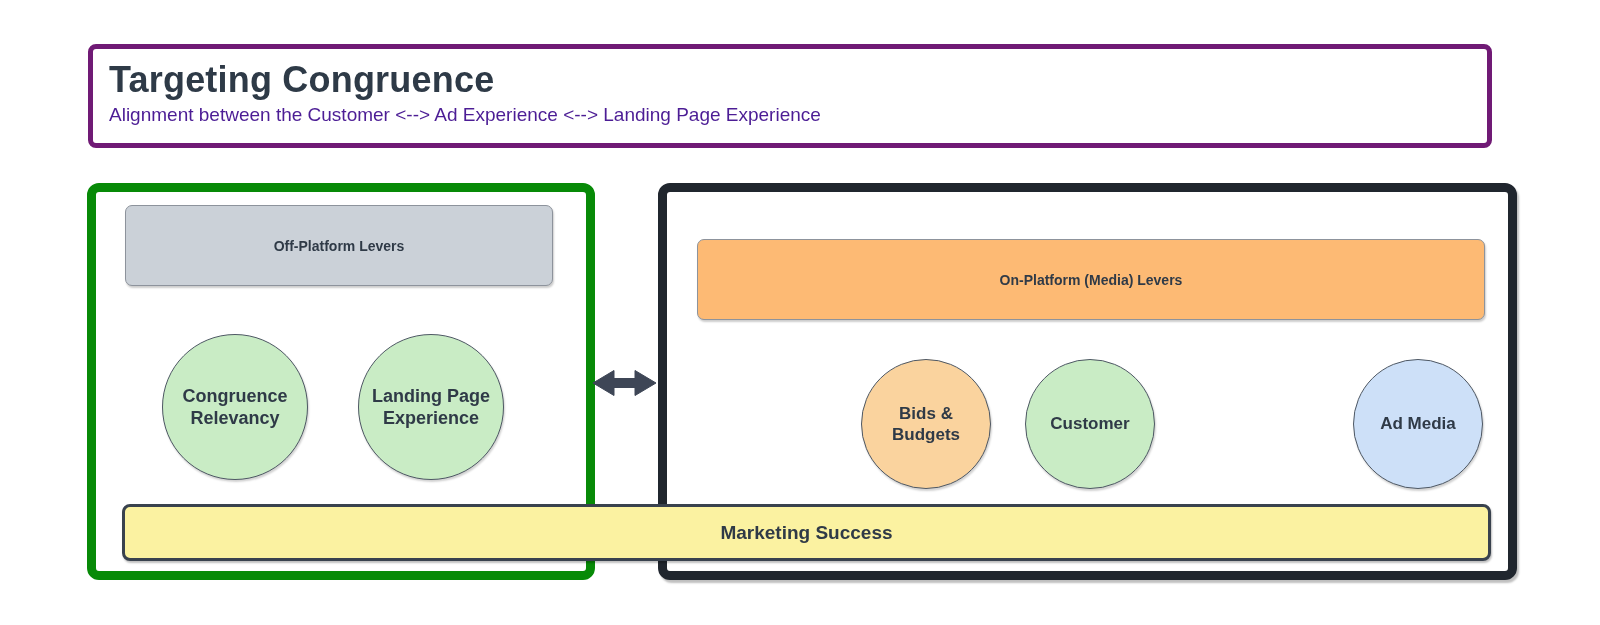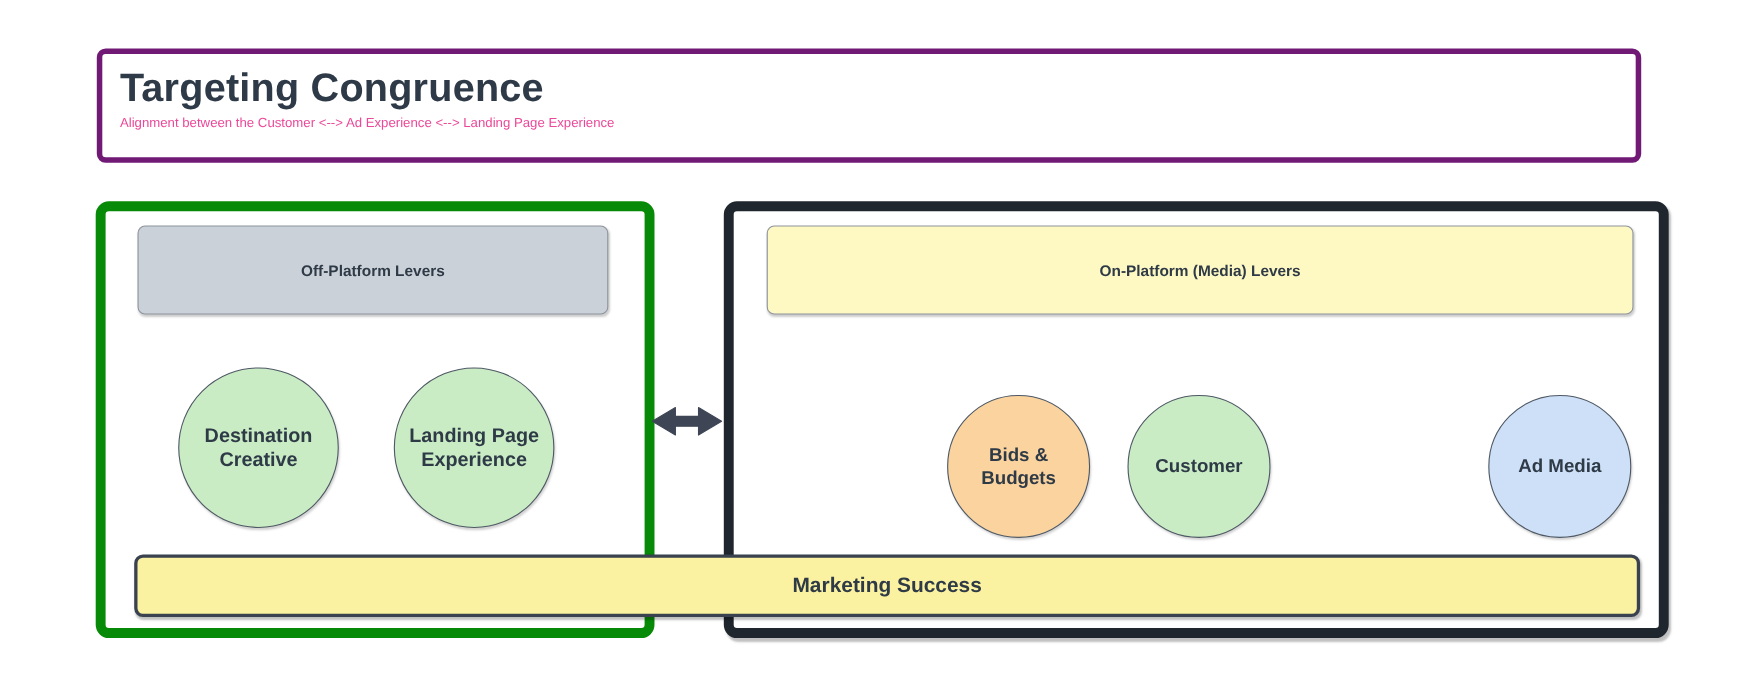--- a/index.html
+++ b/index.html
@@ -12,21 +12,21 @@
   
   .title-box{
     left:88px;top:44px;width:1404px;height:104px;
     border:5px solid #701a75;border-radius:8px;background:#ffffff;
     padding:10px 0 0 16px;
   }
   .title-text{
     font-size:36px;font-weight:bold;color:#2e3a47;letter-spacing:0.2px;line-height:1.15;
   }
   .subtitle-text{
-    font-size:12px;color:#ec4899;margin-top:4px;
+    font-size:19px;color:#4c1d95;margin-top:4px;
   }
   
   .panel{border-radius:12px;background:#ffffff;}
   .panel-green{
     left:87px;top:183px;width:508px;height:397px;border:9px solid #078a07;
   }
   .panel-dark{
     left:658px;top:183px;width:859px;height:397px;border:9px solid #20262e;
     box-shadow:2px 3px 2px rgba(0,0,0,0.25);
   }
@@ -67,23 +67,23 @@
   <div class="abs title-box">
     <div class="title-text">Targeting Congruence</div>
     <div class="subtitle-text">Alignment between the Customer &lt;--&gt; Ad Experience &lt;--&gt; Landing Page Experience</div>
   </div>
 
   <div class="abs panel panel-green"></div>
 
   <div class="abs panel panel-dark"></div>
 
   <div class="abs gray-header hdr-left" style="background: rgb(203, 209, 216);">Off-Platform Levers</div>
-  <div class="abs gray-header hdr-right" style="background: #fef9c3;">On-Platform (Media) Levers</div>
+  <div class="abs gray-header hdr-right" style="background: #fdba74; margin-top: 34px;">On-Platform (Media) Levers</div>
 
-  <div class="abs circle c-big" style="left: 162px; background: rgb(201, 236, 197);">Destination Creative</div>
+  <div class="abs circle c-big" style="left: 162px; background: rgb(201, 236, 197);">Congruence Relevancy</div>
   <div class="abs circle c-big" style="left: 358px; background: rgb(201, 236, 197);">Landing Page Experience</div>
 
   <div class="abs circle c-small" style="left: 861px; background: rgb(250, 211, 158);">Bids &amp; Budgets</div>
   <div class="abs circle c-small" style="left: 1025px; background: rgb(201, 236, 197);">Customer</div>
   <div class="abs circle c-small" style="left: 1353px; background: rgb(205, 224, 248);">Ad Media</div>
 
   <svg class="abs arrow-svg" width="65" height="34" viewBox="0 0 65 34">
     <path d="M1,17 L22,4.5 L22,12.5 L43,12.5 L43,4.5 L64,17 L43,29.5 L43,21.5 L22,21.5 L22,29.5 Z" fill="#3e4656" stroke="#3e4656" stroke-width="1" stroke-linejoin="round"></path>
   </svg>
 

